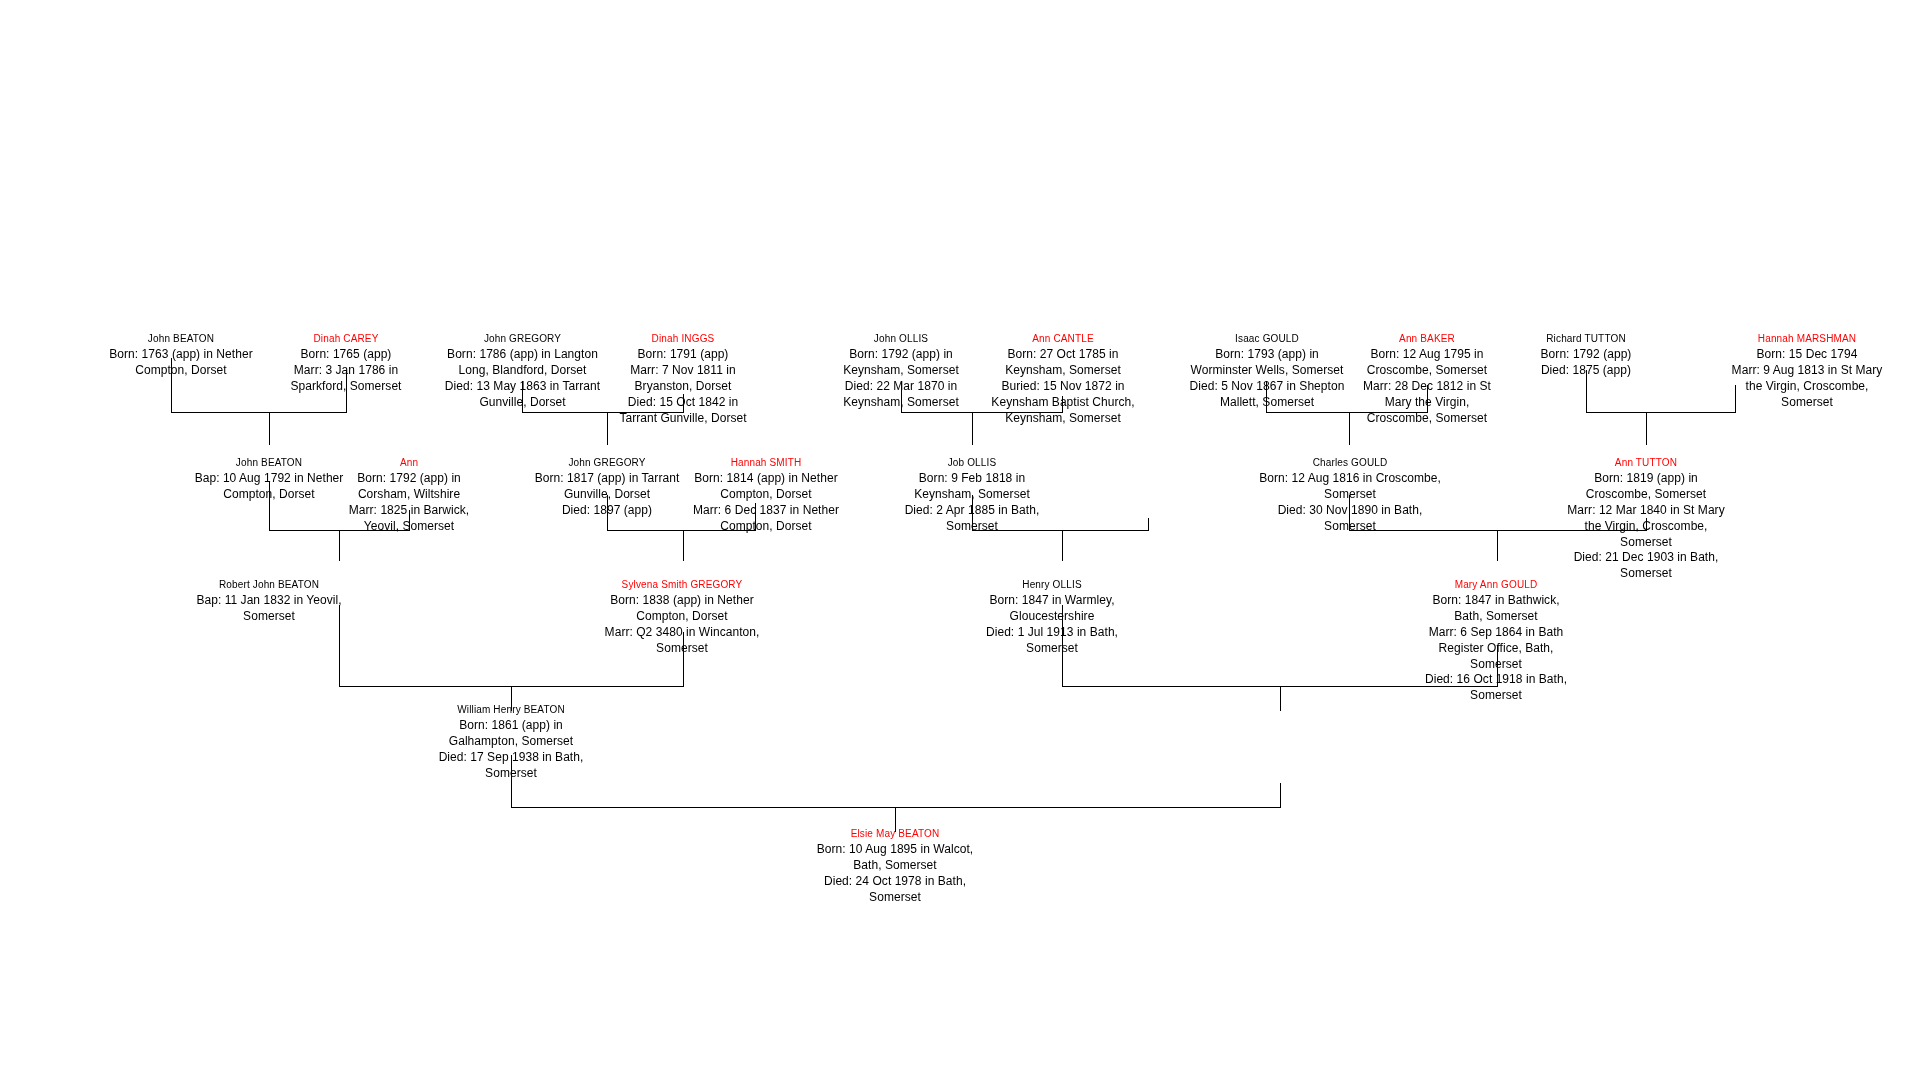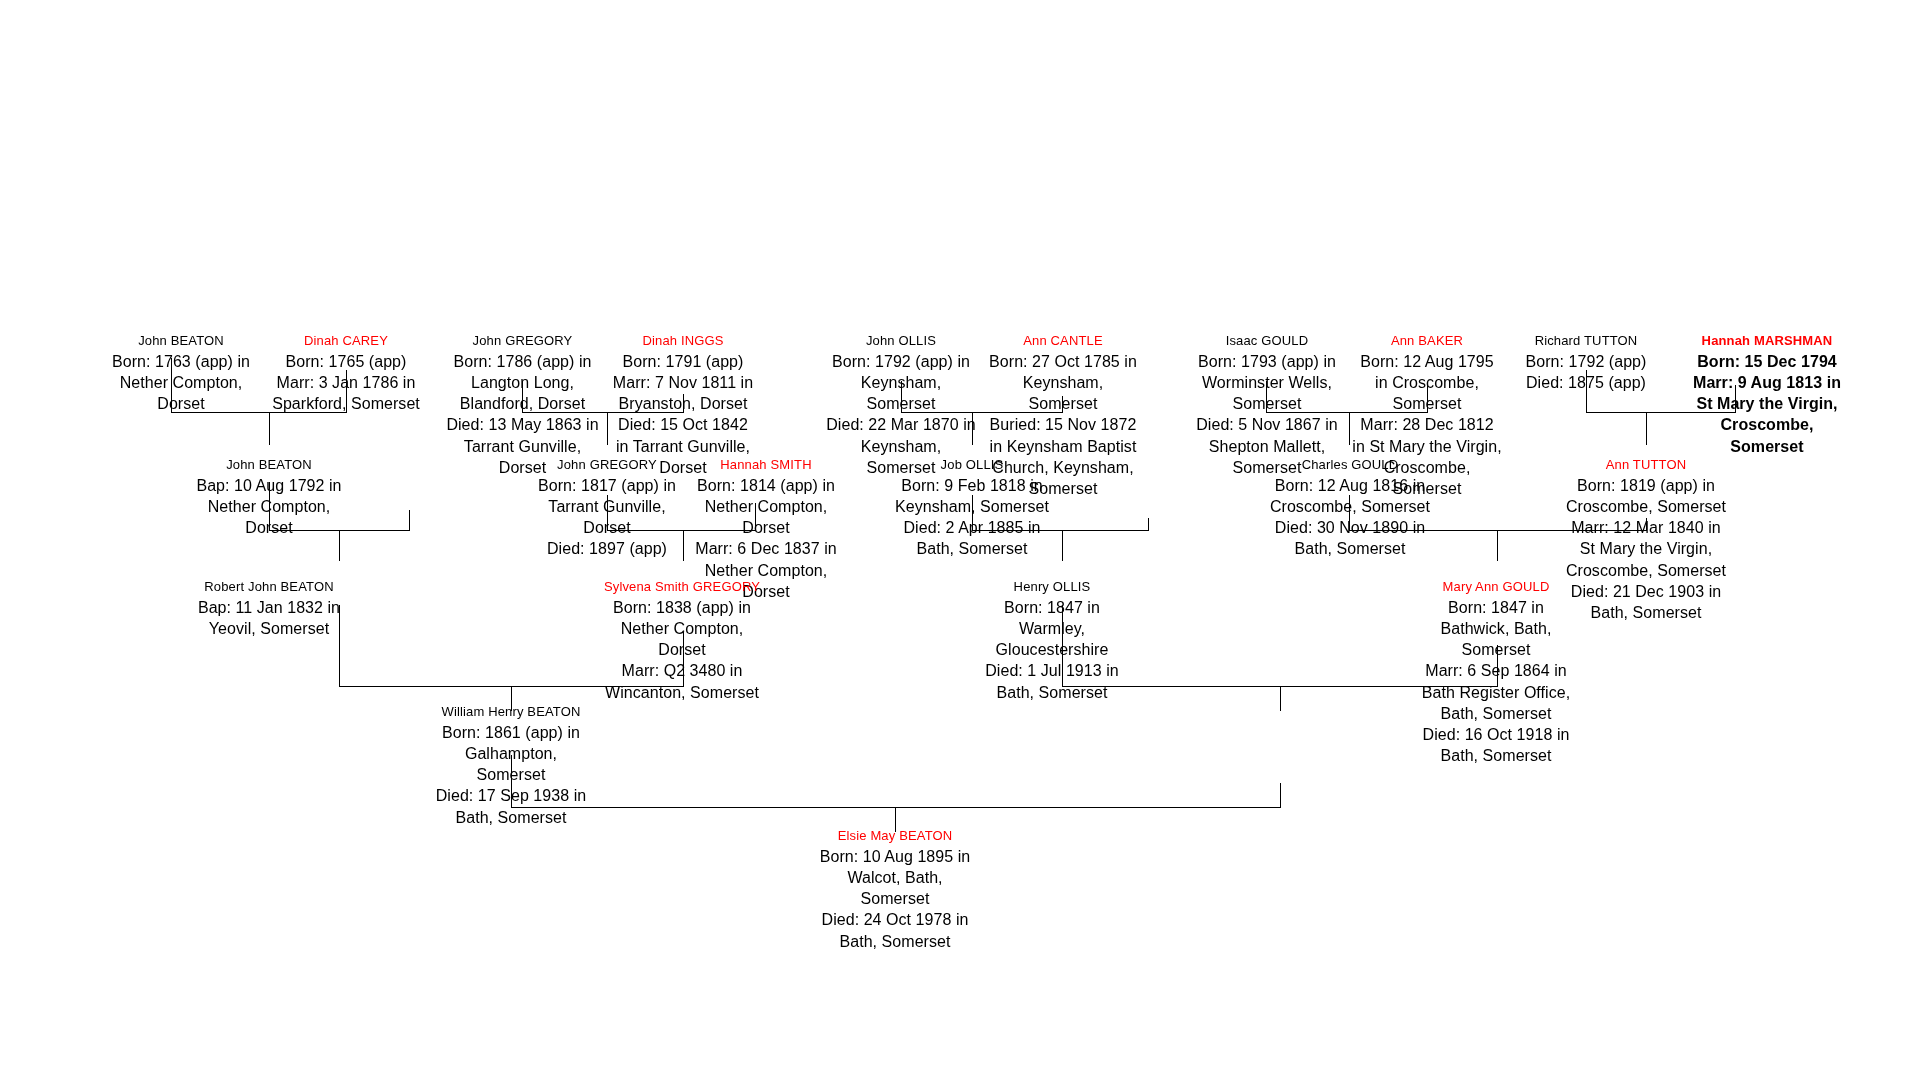--- a/index.html
+++ b/index.html
@@ -18,29 +18,29 @@
     height: 1080px;
     overflow: hidden;
     background: #ffffff;
   }
   .person {
     position: absolute;
     text-align: center;
     line-height: 1.32;
   }
   .pname {
-    font-size: 13px;
+    font-size: 10px;
     letter-spacing: 0.15px;
     white-space: nowrap;
     margin-bottom: 2px;
   }
   .pname.male   { color: #000000; }
   .pname.female { color: #ff0000; }
   .pdetail {
-    font-size: 16px;
+    font-size: 12px;
     color: #000000;
     letter-spacing: 0.05px;
   }
   .pdetail div { white-space: normal; }
   .edge {
     position: absolute;
     background: #000000;
   }
   .edge.v { width: 1px; }
   .edge.h { height: 1px; }
@@ -175,35 +175,42 @@
   </div>
 
   <div class="person" style="left:1519px; top:332px; width:134px;">
     <div class="pname male">Richard TUTTON</div>
     <div class="pdetail">
       <div>Born: 1792 (app)</div>
       <div>Died: 1875 (app)</div>
     </div>
   </div>
 
-  <div class="person" style="left:1688px; top:332px; width:158px;font-weight:bold;">
+  <div class="person" style="left:1728px; top:332px; width:158px;">
     <div class="pname female">Hannah MARSHMAN</div>
     <div class="pdetail">
       <div>Born: 15 Dec 1794</div>
       <div>Marr: 9 Aug 1813 in St Mary the Virgin, Croscombe, Somerset</div>
     </div>
   </div>
 
   <div class="person" style="left:186px; top:456px; width:166px;">
     <div class="pname male">John BEATON</div>
     <div class="pdetail">
       <div>Bap: 10 Aug 1792 in Nether Compton, Dorset</div>
     </div>
   </div>
 
+  <div class="person" style="left:338px; top:456px; width:142px;">
+    <div class="pname female">Ann</div>
+    <div class="pdetail">
+      <div>Born: 1792 (app) in Corsham, Wiltshire</div>
+      <div>Marr: 1825 in Barwick, Yeovil, Somerset</div>
+    </div>
+  </div>
 
   <div class="person" style="left:524px; top:456px; width:166px;">
     <div class="pname male">John GREGORY</div>
     <div class="pdetail">
       <div>Born: 1817 (app) in Tarrant Gunville, Dorset</div>
       <div>Died: 1897 (app)</div>
     </div>
   </div>
 
   <div class="person" style="left:684px; top:456px; width:164px;">

